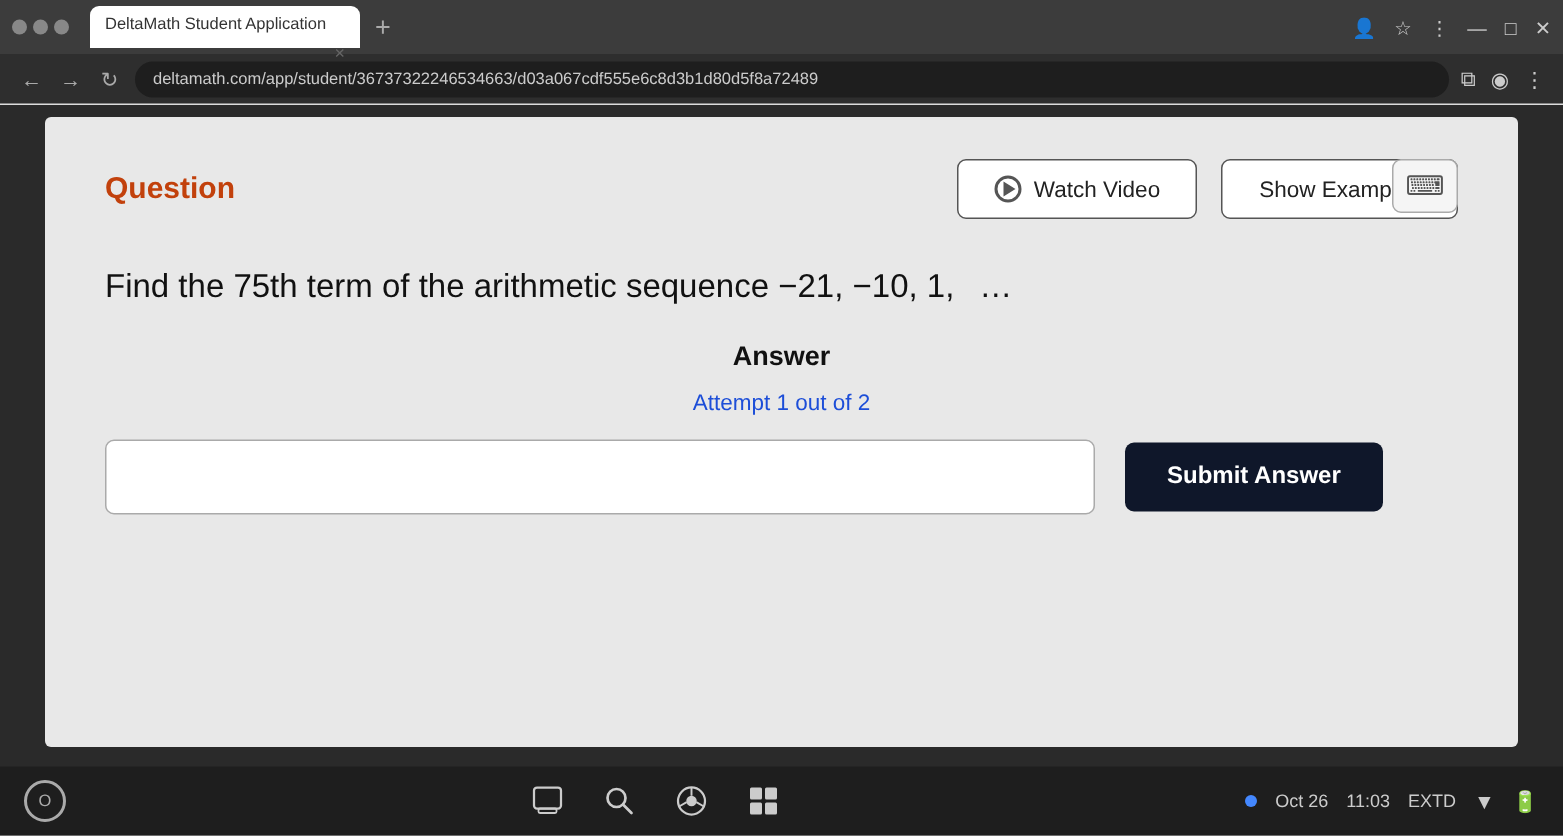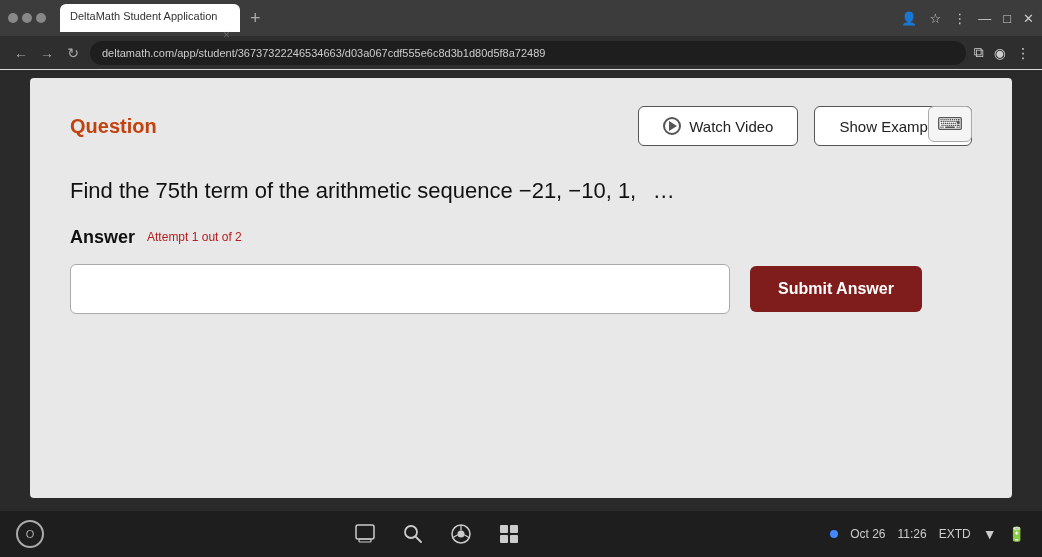--- a/index.html
+++ b/index.html
@@ -178,29 +178,30 @@
 
     
     .answer-section {
       margin-top: 10px;
     }
     .answer-row {
       display: flex;
       align-items: center;
       gap: 12px;
       margin-bottom: 16px;
+      flex-direction: column;
     }
     .answer-label {
       font-size: 18px;
       font-weight: 700;
       color: #111;
     }
     .attempt-text {
-      font-size: 12px;
-      color: #b91c1c;
+      font-size: 15px;
+      color: #1d4ed8;
     }
 
     
     .keyboard-icon-wrapper {
       position: absolute;
       top: 28px;
       right: 40px;
       border: 1.5px solid #aaa;
       border-radius: 6px;
       padding: 6px 8px;
@@ -225,21 +226,21 @@
       border: 1.5px solid #aaa;
       border-radius: 6px;
       background: #fff;
       font-size: 16px;
       padding: 0 14px;
       outline: none;
       color: #222;
       max-width: 660px;
     }
     .submit-btn {
-      background: #7f1d1d;
+      background: #0f172a;
       color: #fff;
       border: none;
       border-radius: 6px;
       padding: 14px 28px;
       font-size: 16px;
       font-weight: 600;
       cursor: pointer;
       font-family: inherit;
       white-space: nowrap;
     }
@@ -414,18 +415,18 @@
         <rect x="2" y="2" width="8" height="8" rx="1" fill="#ccc"></rect>
         <rect x="12" y="2" width="8" height="8" rx="1" fill="#ccc"></rect>
         <rect x="2" y="12" width="8" height="8" rx="1" fill="#ccc"></rect>
         <rect x="12" y="12" width="8" height="8" rx="1" fill="#ccc"></rect>
       </svg>
     </div>
   </div>
   <div class="taskbar-right">
     <div class="taskbar-dot"></div>
     <span>Oct 26</span>
-    <span>11:26</span>
+    <span>11:03</span>
     <span>EXTD</span>
     <span style="color:#ccc;font-size:14px;">▼</span>
     <span style="color:#ccc;font-size:14px;">🔋</span>
   </div>
 </div>
 
 </body></html>

